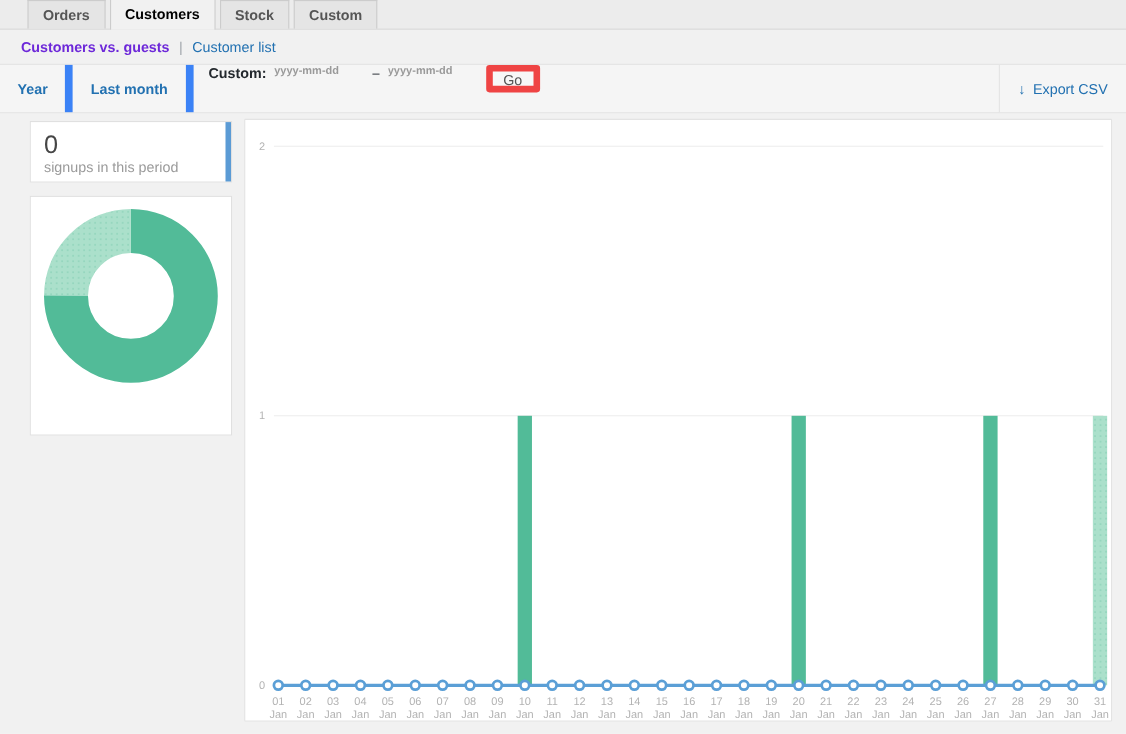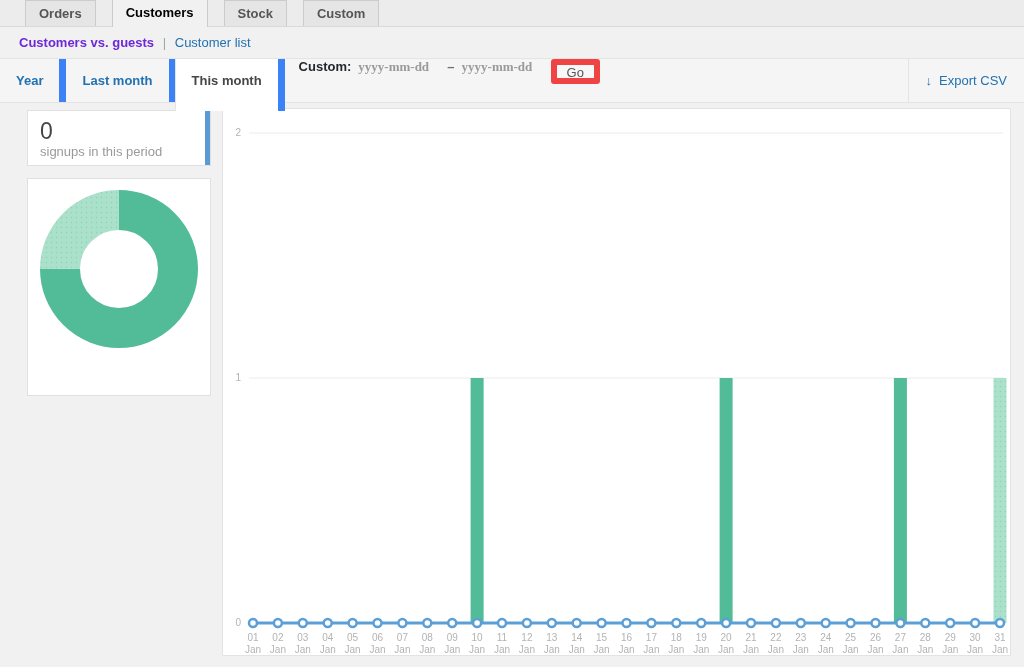--- a/index.html
+++ b/index.html
@@ -3,21 +3,21 @@
 <meta charset="utf-8">
 <style>
   * { margin:0; padding:0; box-sizing:border-box; }
   html,body { width:1024px; height:667px; overflow:hidden;
     font-family:"Liberation Sans","DejaVu Sans",sans-serif;
     background:#f1f1f1; color:#32373c; }
 
   
   .tabs-strip { position:absolute; top:0; left:0; right:0; height:27px;
     background:#ececec; border-bottom:1px solid #d9d9d9;
-    padding-left:25px; display:flex; gap:16px; align-items:flex-end; }
+    padding-left:25px; display:flex; gap:4px; align-items:flex-end; }
   .tab { height:26px; line-height:25px; padding:0 13px; font-size:13px;
     font-weight:bold; color:#555; background:#e5e5e5;
     border:1px solid #ccc; border-bottom:none; cursor:pointer; }
   .tab.active { background:#f1f1f1; color:#000; height:28px; line-height:26px;
     margin-bottom:-1px; z-index:2; position:relative; }
 
   
   .subnav { position:absolute; top:35px; left:19px; font-size:13px; }
   .subnav .title { font-weight:bold; color:#6d28d9; }
   .subnav .sep { color:#a0a5aa; margin:0 5px; }
@@ -29,21 +29,21 @@
     border-bottom:1px solid #e4e4e4; display:flex; align-items:flex-start;
     font-size:13px; z-index:3; }
   .ranges { display:flex; height:100%; }
   .range { padding:0 16px; line-height:43px; font-weight:bold; color:#2271b1;
     border-right:7px solid #3b82f6; cursor:pointer; }
   .range.active { background:#fff; color:#464646; height:52px;
     border-left:1px solid #e4e4e4; margin-left:-1px; position:relative; z-index:4; }
   .custom { display:flex; align-items:flex-start; height:43px; padding:0 14px; gap:7px; }
   .custom .lbl { font-weight:bold; color:#23282d; }
   .custom input { border:none; background:transparent; width:82px;
-    font-size:13px; font-family:Liberation Serif, serif; color:#c2410c; outline:none; }
+    font-size:10px; font-family:Liberation Sans, sans-serif; color:#c2410c; outline:none; }
   .custom input::placeholder { color:#9a9a9a; font-weight:bold; }
   .custom .dash { color:#6b6f73; font-weight:bold; }
   .go-btn { height:25px; padding:0 10px; background:#f7f7f7;
     border:6px solid #ef4444; border-radius:3px; font-size:13px; color:#555;
     cursor:pointer; font-family:inherit; }
   .export { margin-left:auto; height:43px; display:flex; align-items:center;
     gap:7px; padding:0 17px; border-left:1px solid #e4e4e4;
     color:#2271b1; font-size:13px; cursor:pointer; }
 
   
@@ -80,21 +80,20 @@
 <div class="subnav">
   <span class="title">Customers vs. guests</span>
   <span class="sep">|</span>
   <span class="link">Customer list</span>
 </div>
 
 <div class="filterbar">
   <div class="ranges">
       <div class="range">Year</div>
       <div class="range">Last month</div>
-      <div class="range active">This month</div>
     </div>
   <div class="custom">
     <span class="lbl">Custom:</span>
     <input type="text" placeholder="yyyy-mm-dd" style="">
     <span class="dash">–</span>
     <input type="text" placeholder="yyyy-mm-dd" style="">
     <button class="go-btn">Go</button>
   </div>
   <div class="export">
     <span>↓</span>

